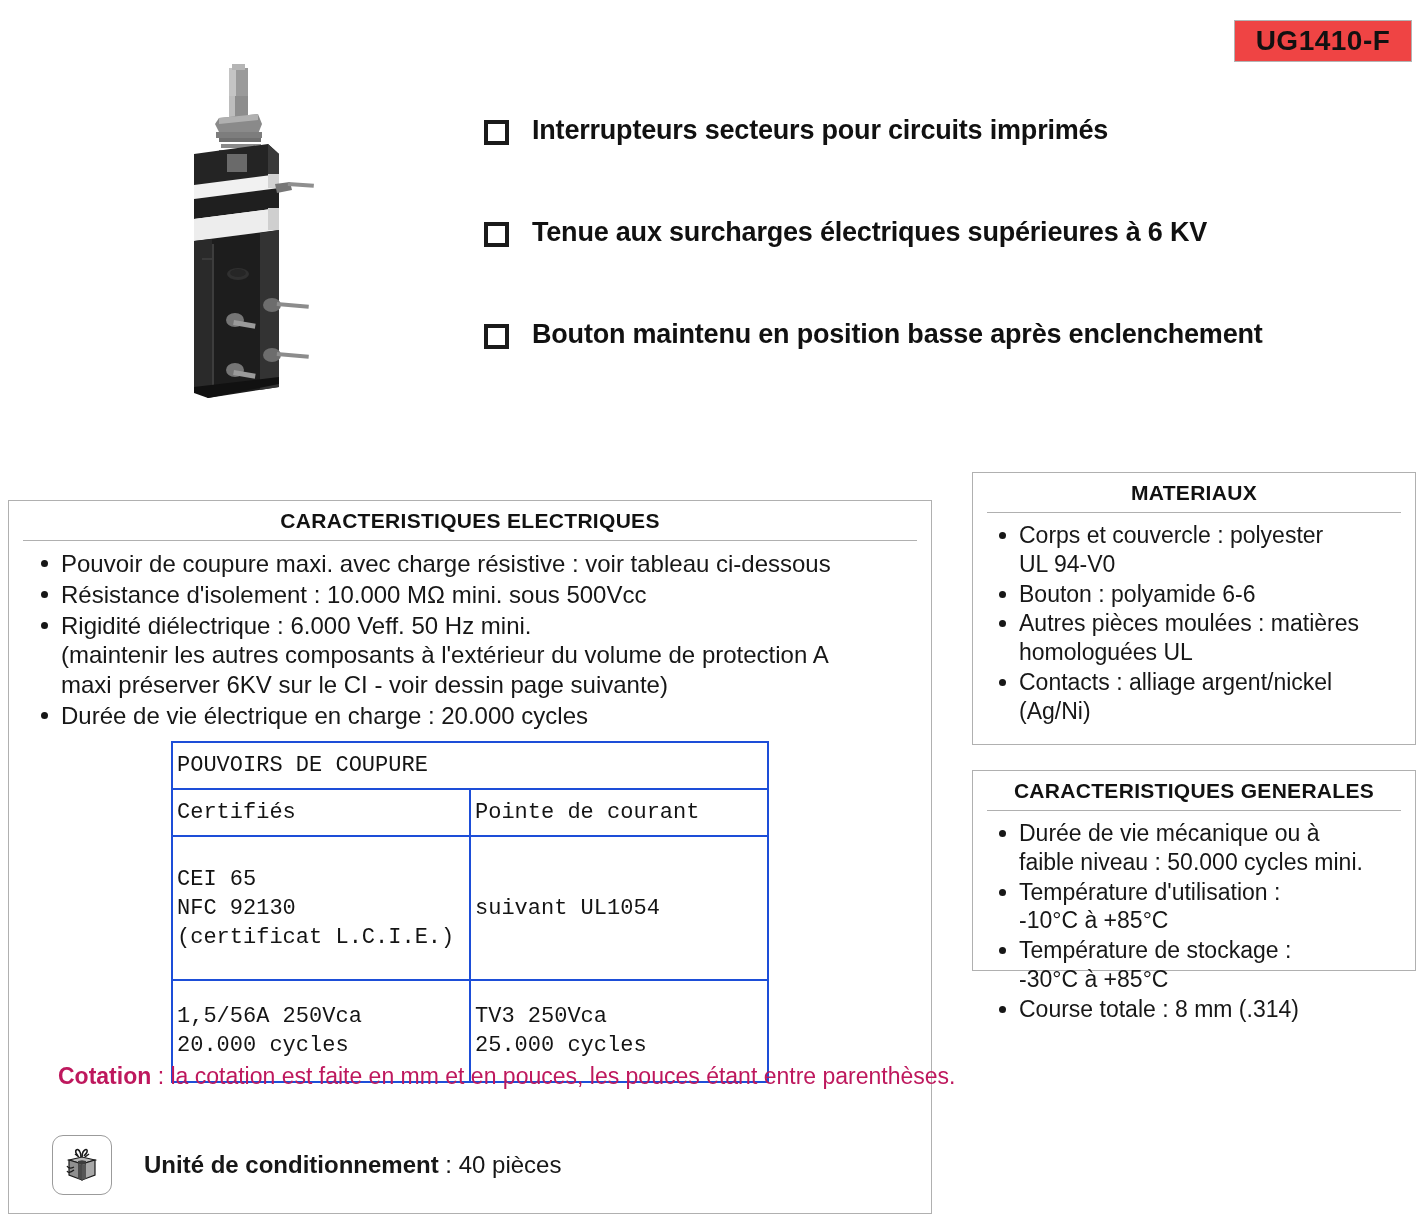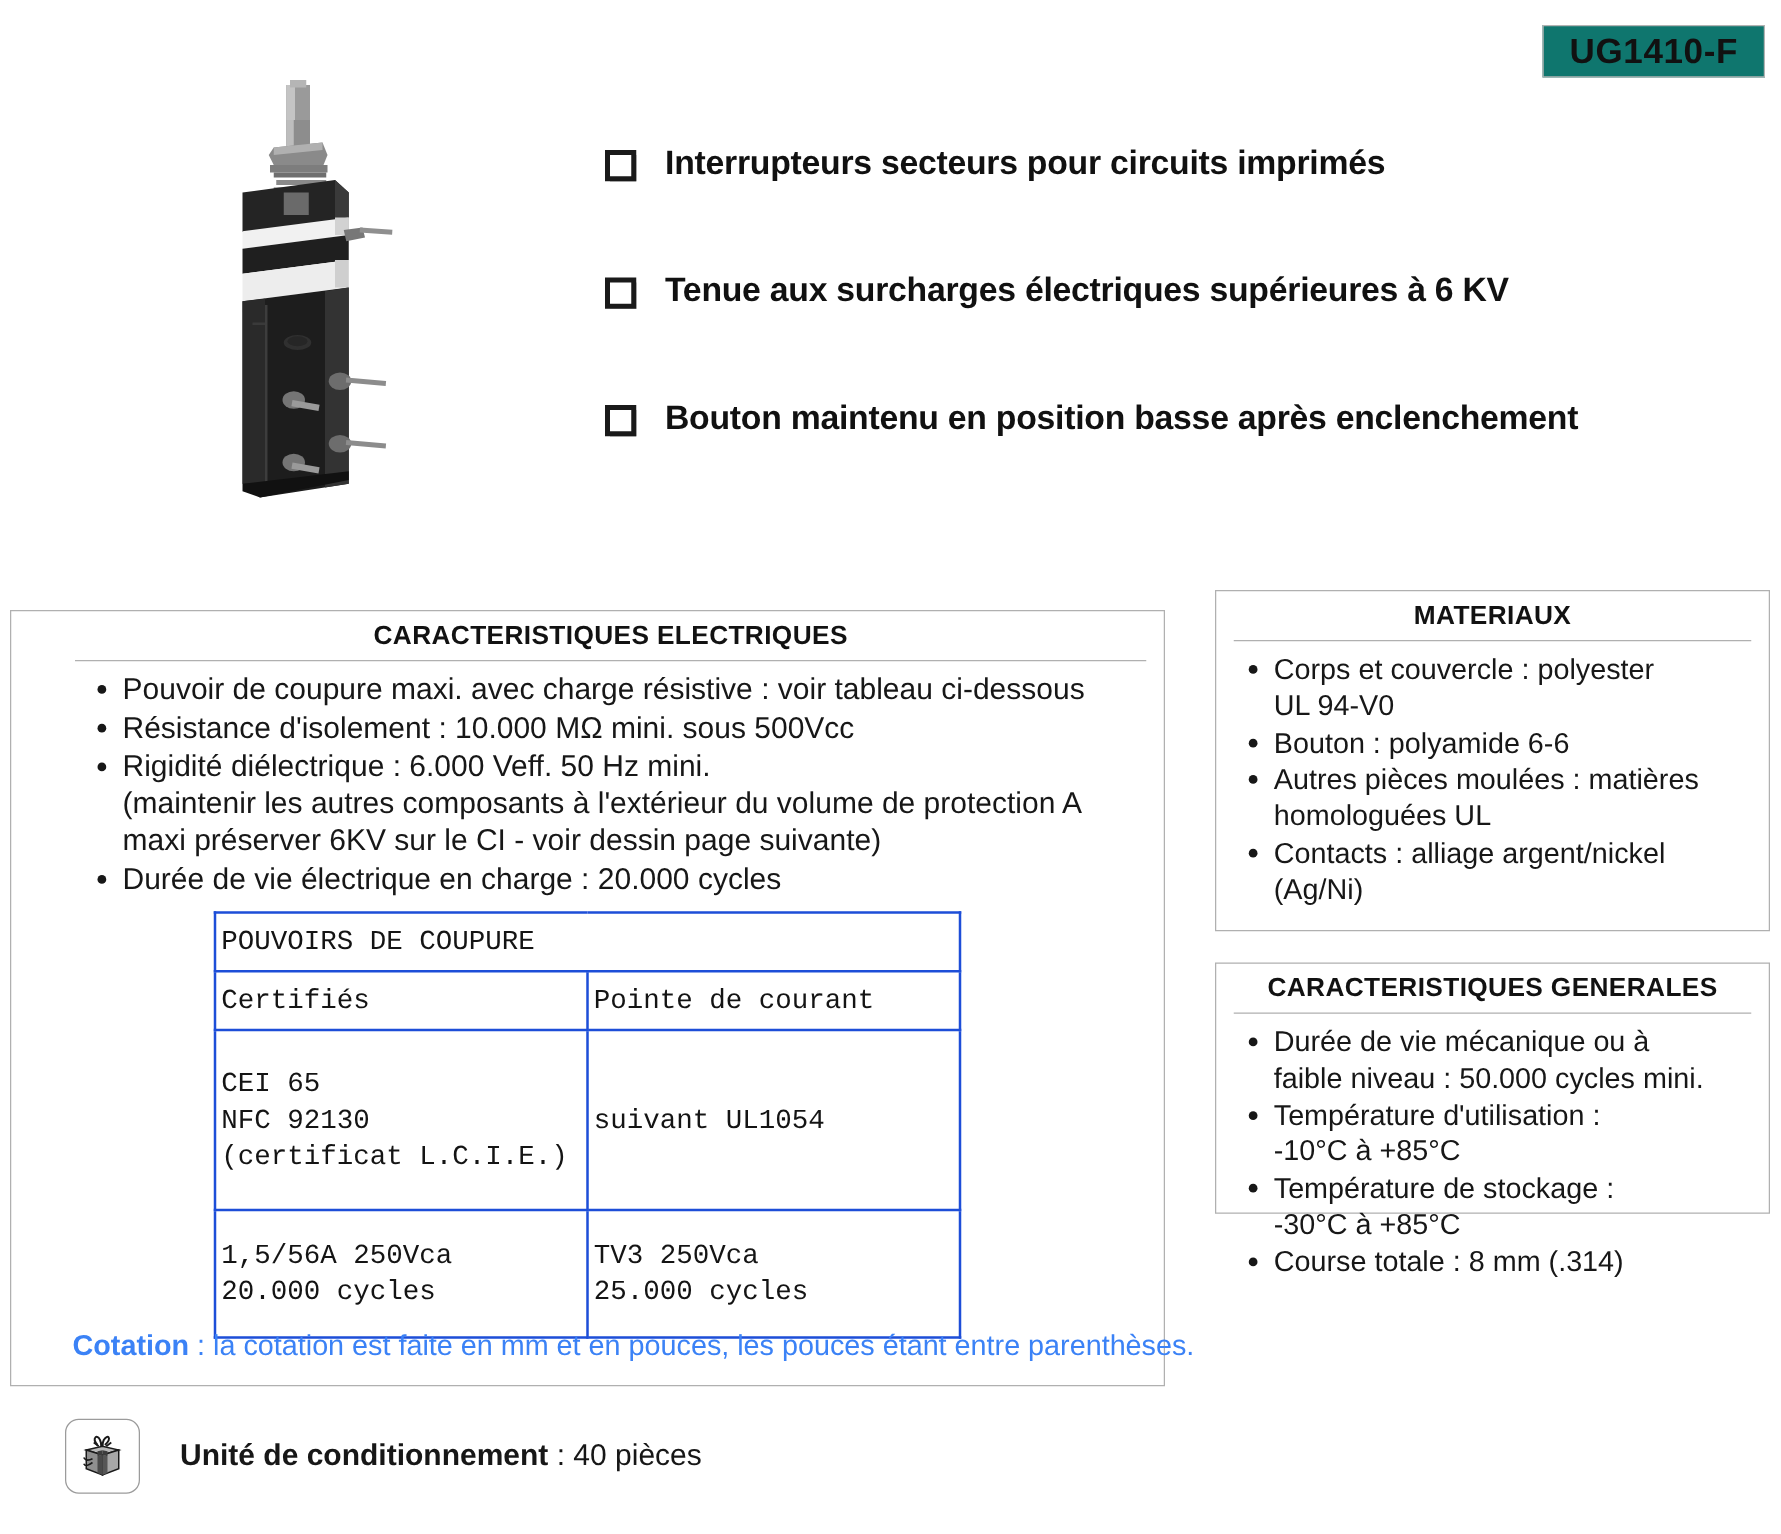--- a/index.html
+++ b/index.html
@@ -17,21 +17,21 @@
   }
 
   
   .partnum-box {
     position: absolute;
     left: 1234px;
     top: 20px;
     width: 176px;
     height: 40px;
     border: 1px solid #b3b3b3;
-    background: #0f766e;
+    background: #ef4444;
     display: flex;
     align-items: center;
     justify-content: center;
   }
   .partnum-text {
     font-size: 28px;
     font-weight: bold;
     letter-spacing: 0.5px;
     color: #111;
   }
@@ -112,24 +112,23 @@
     padding-bottom: 7px;
   }
   .panel-rule {
     height: 1px;
     background: #b0b0b0;
     margin: 0 14px 8px 14px;
   }
 
   #panel-electrical {
     left: 8px;
-    top: 488px;
+    top: 500px;
     width: 924px;
-    height: 621px;
-    padding-left: 37px;
+    height: 714px;
   }
   #panel-materials {
     left: 972px;
     top: 472px;
     width: 444px;
     height: 273px;
   }
   #panel-general {
     left: 972px;
     top: 770px;
@@ -191,21 +190,21 @@
   .bc-table td.col-head { padding: 8px 4px; }
   .bc-table td.cell-tall { height: 128px; }
   .bc-table td.cell-bot { height: 86px; }
 
   
   .cotation {
     position: absolute;
     left: 58px;
     top: 1063px;
     font-size: 23px;
-    color: #3b82f6;
+    color: #be185d;
     white-space: nowrap;
   }
   .cotation b { font-weight: bold; }
 
   .packaging {
     position: absolute;
     left: 52px;
     top: 1135px;
     display: flex;
     align-items: center;

